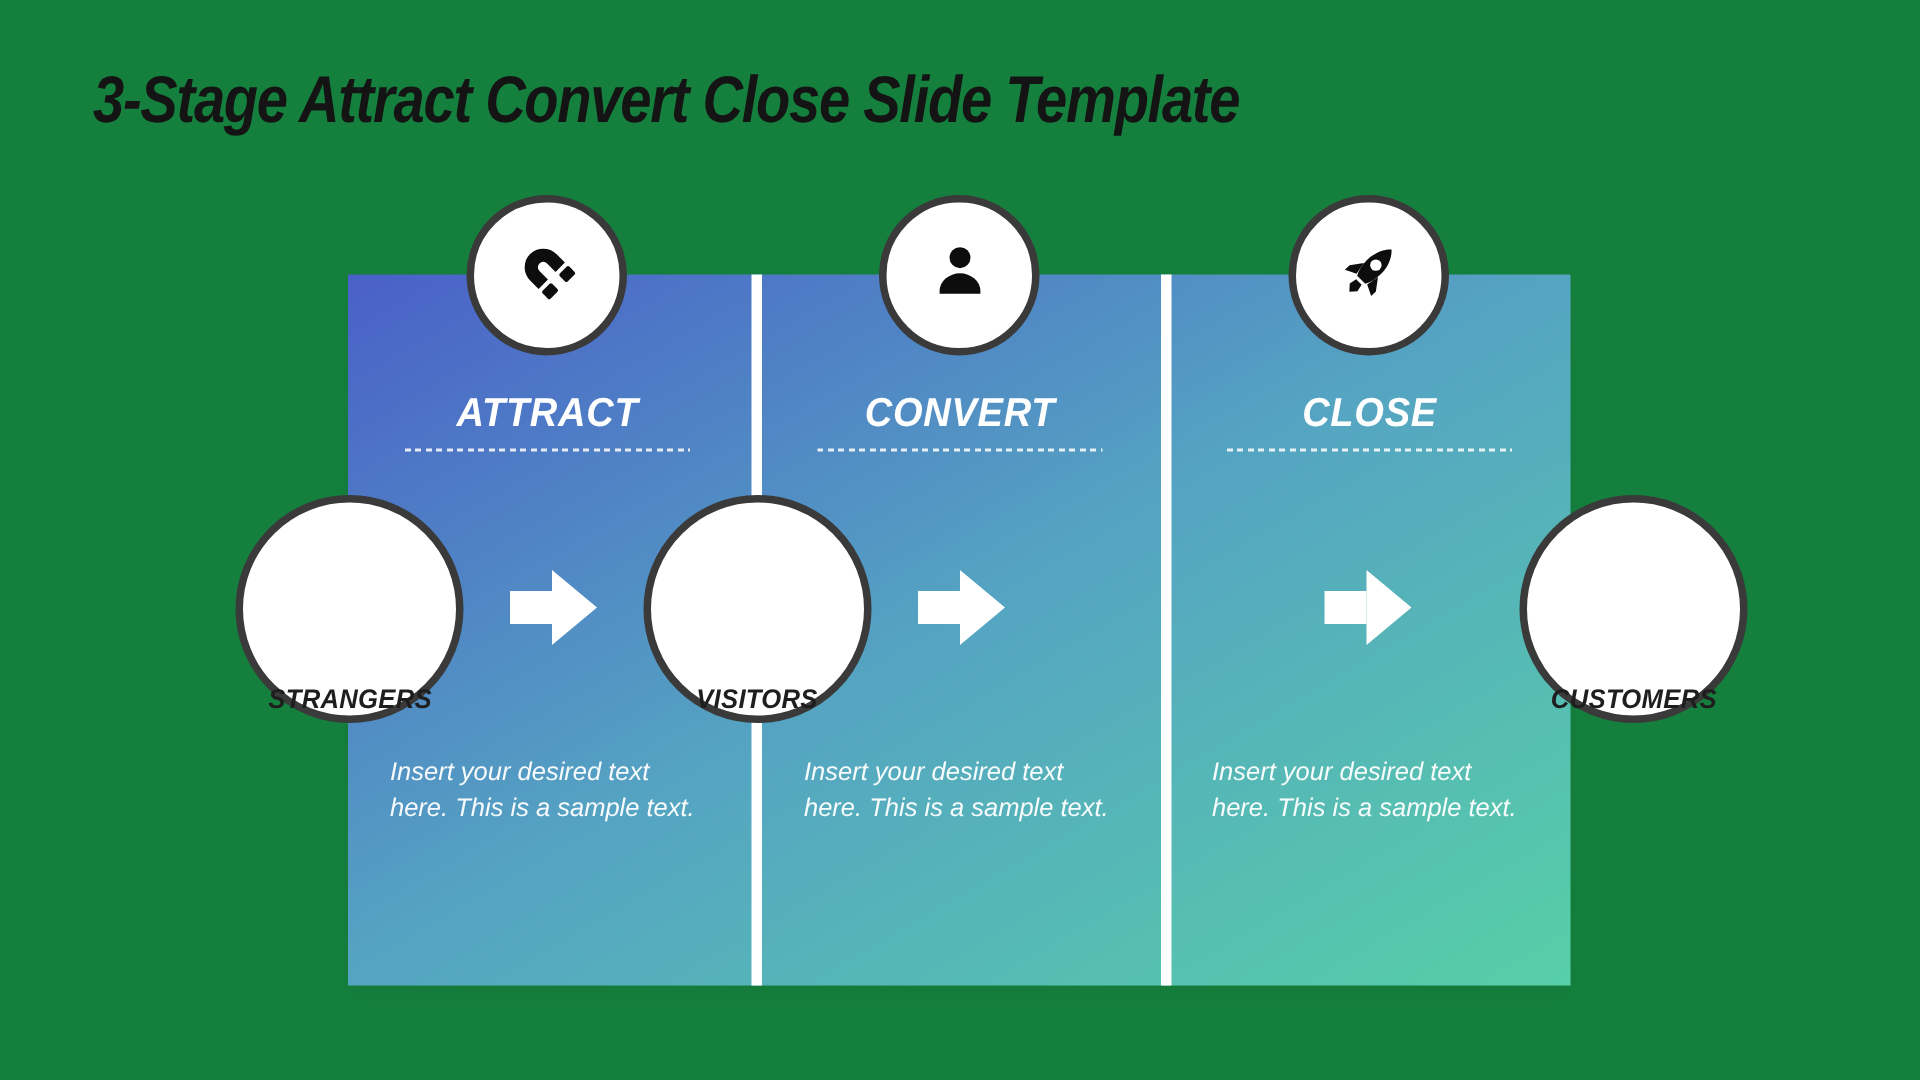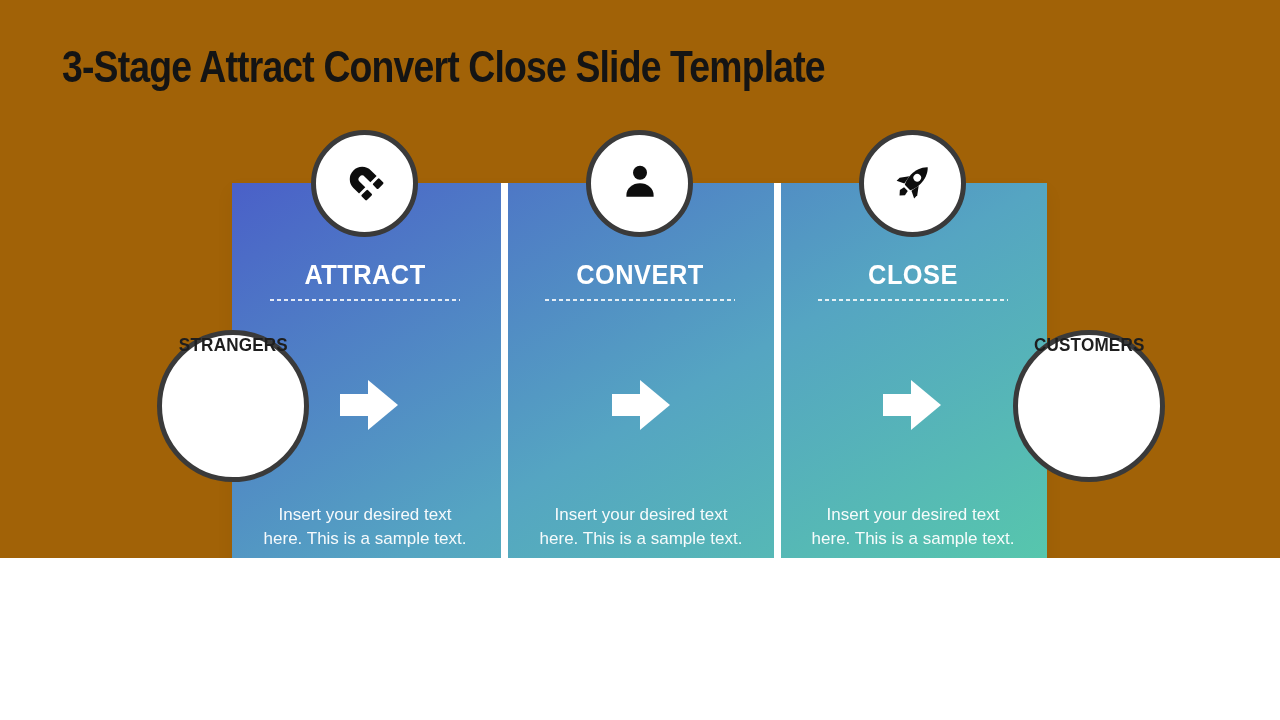--- a/index.html
+++ b/index.html
@@ -1,18 +1,18 @@
 <!DOCTYPE html>
 <html><head>
 <meta charset="utf-8">
 <style>
   * { margin:0; padding:0; box-sizing:border-box; }
   html,body { width:1280px; height:720px; }
   body { font-family:"Liberation Sans", sans-serif; background:#ffffff; }
-  .slide { position:relative; width:1280px; height:558px; background:#a16207; overflow:hidden; }
+  .slide { position:relative; width:1280px; height:720px; background:#15803d; overflow:hidden;font-style:italic; }
 
   .slide-title {
     position:absolute; left:62px; top:42px;
     font-size:44px; font-weight:700; color:#141414;
     letter-spacing:-1px; white-space:nowrap;
     transform:scaleX(0.85); transform-origin:left center;
   }
 
   .panel-group {
     position:absolute; left:232px; top:183px; width:815px; height:474px;
@@ -47,21 +47,21 @@
     position:absolute; top:299px; width:190px; height:2px;
     background:repeating-linear-gradient(to right, rgba(255,255,255,0.85) 0 4px, transparent 4px 7px);
   }
   .stage-dash.s1 { left:270px; }
   .stage-dash.s2 { left:545px; }
   .stage-dash.s3 { left:818px; }
 
   .funnel-circle {
     position:absolute; top:330px; width:152px; height:152px;
     background:#ffffff; border:5px solid #3a3a3a; border-radius:50%;
-    display:flex; align-items:flex-start; justify-content:center;
+    display:flex; align-items:flex-end; justify-content:center;
   }
   .funnel-circle.f1 { left:157px; }
   .funnel-circle.f2 { left:429px; }
   .funnel-circle.f3 { left:701px; }
   .funnel-circle.f4 { left:1013px; }
   .funnel-label {
     color:#1e1e1e; font-size:18px; font-weight:700; letter-spacing:0.2px;
     transform:scaleX(0.95); white-space:nowrap;
   }
 
@@ -72,21 +72,20 @@
   .flow-arrow .tail { position:absolute; left:0; top:14px; width:28px; height:22px; background:#ffffff; }
   .flow-arrow .head {
     position:absolute; left:28px; top:0; width:0; height:0;
     border-top:25px solid transparent; border-bottom:25px solid transparent;
     border-left:30px solid #ffffff;
   }
 
   .stage-desc {
     position:absolute; top:503px; width:210px;
     color:rgba(255,255,255,0.95); font-size:17px; line-height:24px;
-    text-align:center;
   }
   .stage-desc.t1 { left:260px; }
   .stage-desc.t2 { left:536px; }
   .stage-desc.t3 { left:808px; }
 </style>
 </head>
 <body>
 
 <div class="slide">
 
@@ -133,20 +132,23 @@
   <div class="stage-header h1">ATTRACT</div>
   <div class="stage-header h2">CONVERT</div>
   <div class="stage-header h3">CLOSE</div>
   <div class="stage-dash s1"></div>
   <div class="stage-dash s2"></div>
   <div class="stage-dash s3"></div>
 
   <div class="funnel-circle f1">
     <span class="funnel-label">STRANGERS</span>
   </div>
+  <div class="funnel-circle f2">
+    <span class="funnel-label">VISITORS</span>
+  </div>
   <div class="funnel-circle f4">
     <span class="funnel-label">CUSTOMERS</span>
   </div>
 
   <div class="flow-arrow a1">
     <div class="tail"></div>
     <div class="head"></div>
   </div>
   <div class="flow-arrow a2">
     <div class="tail"></div>

